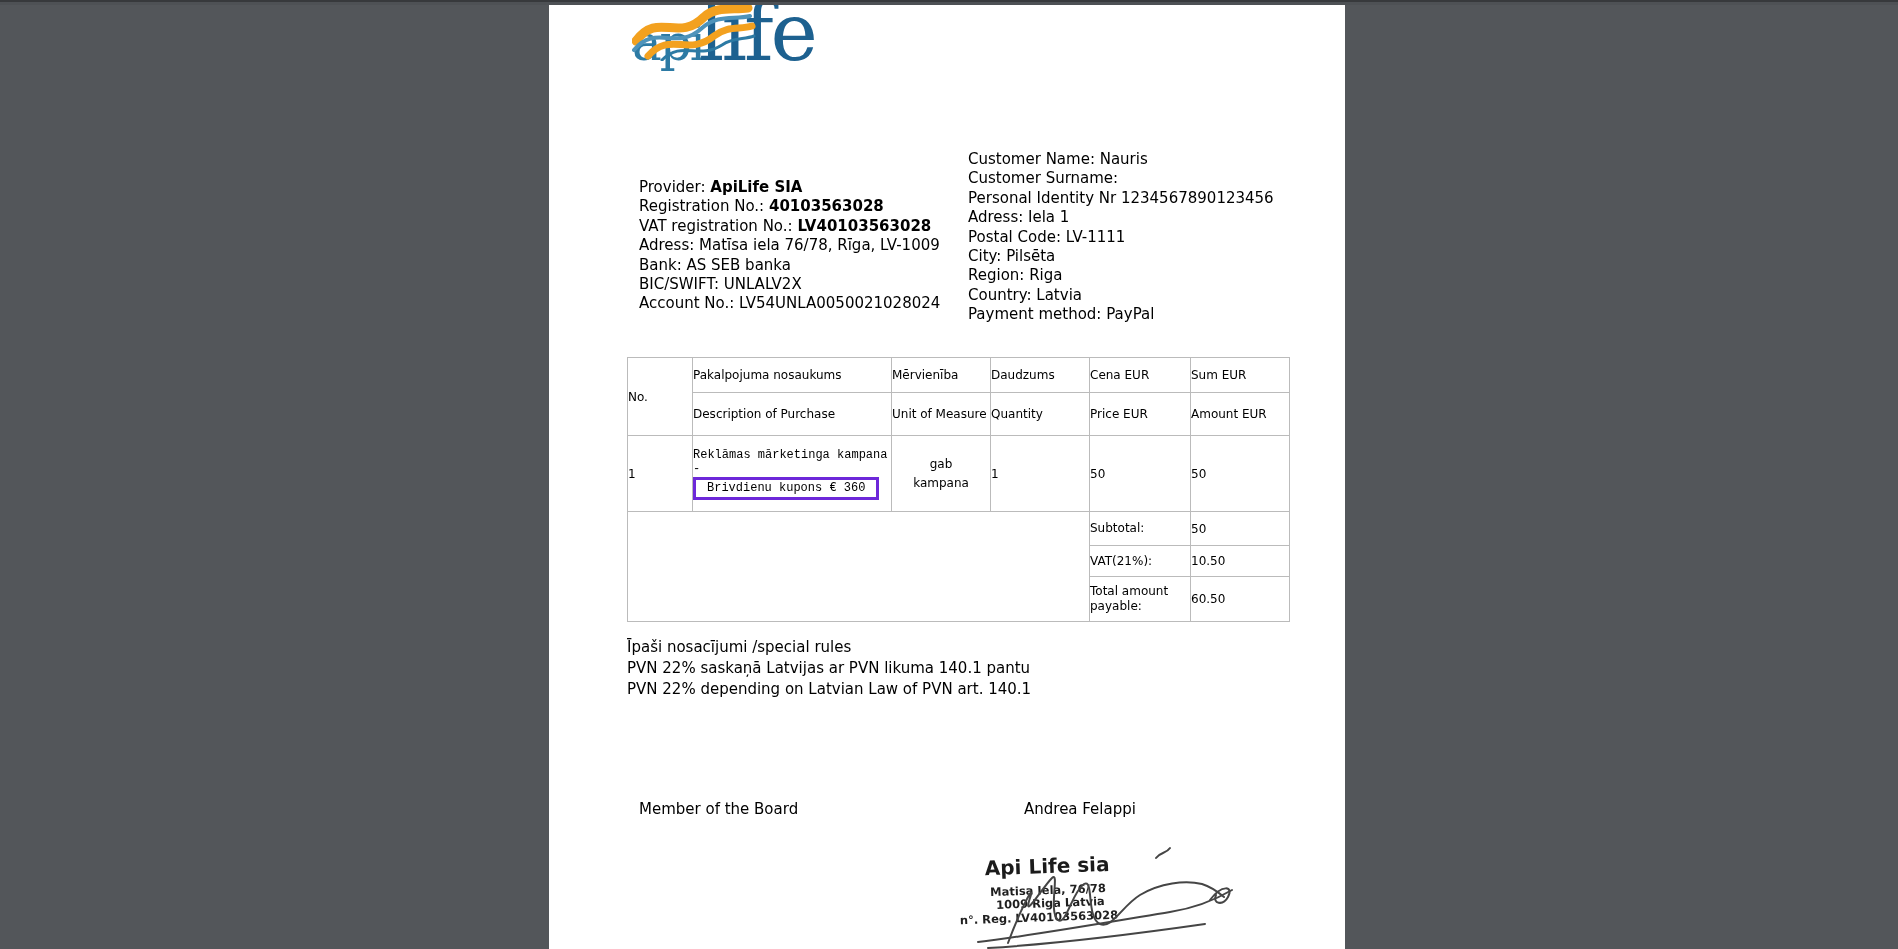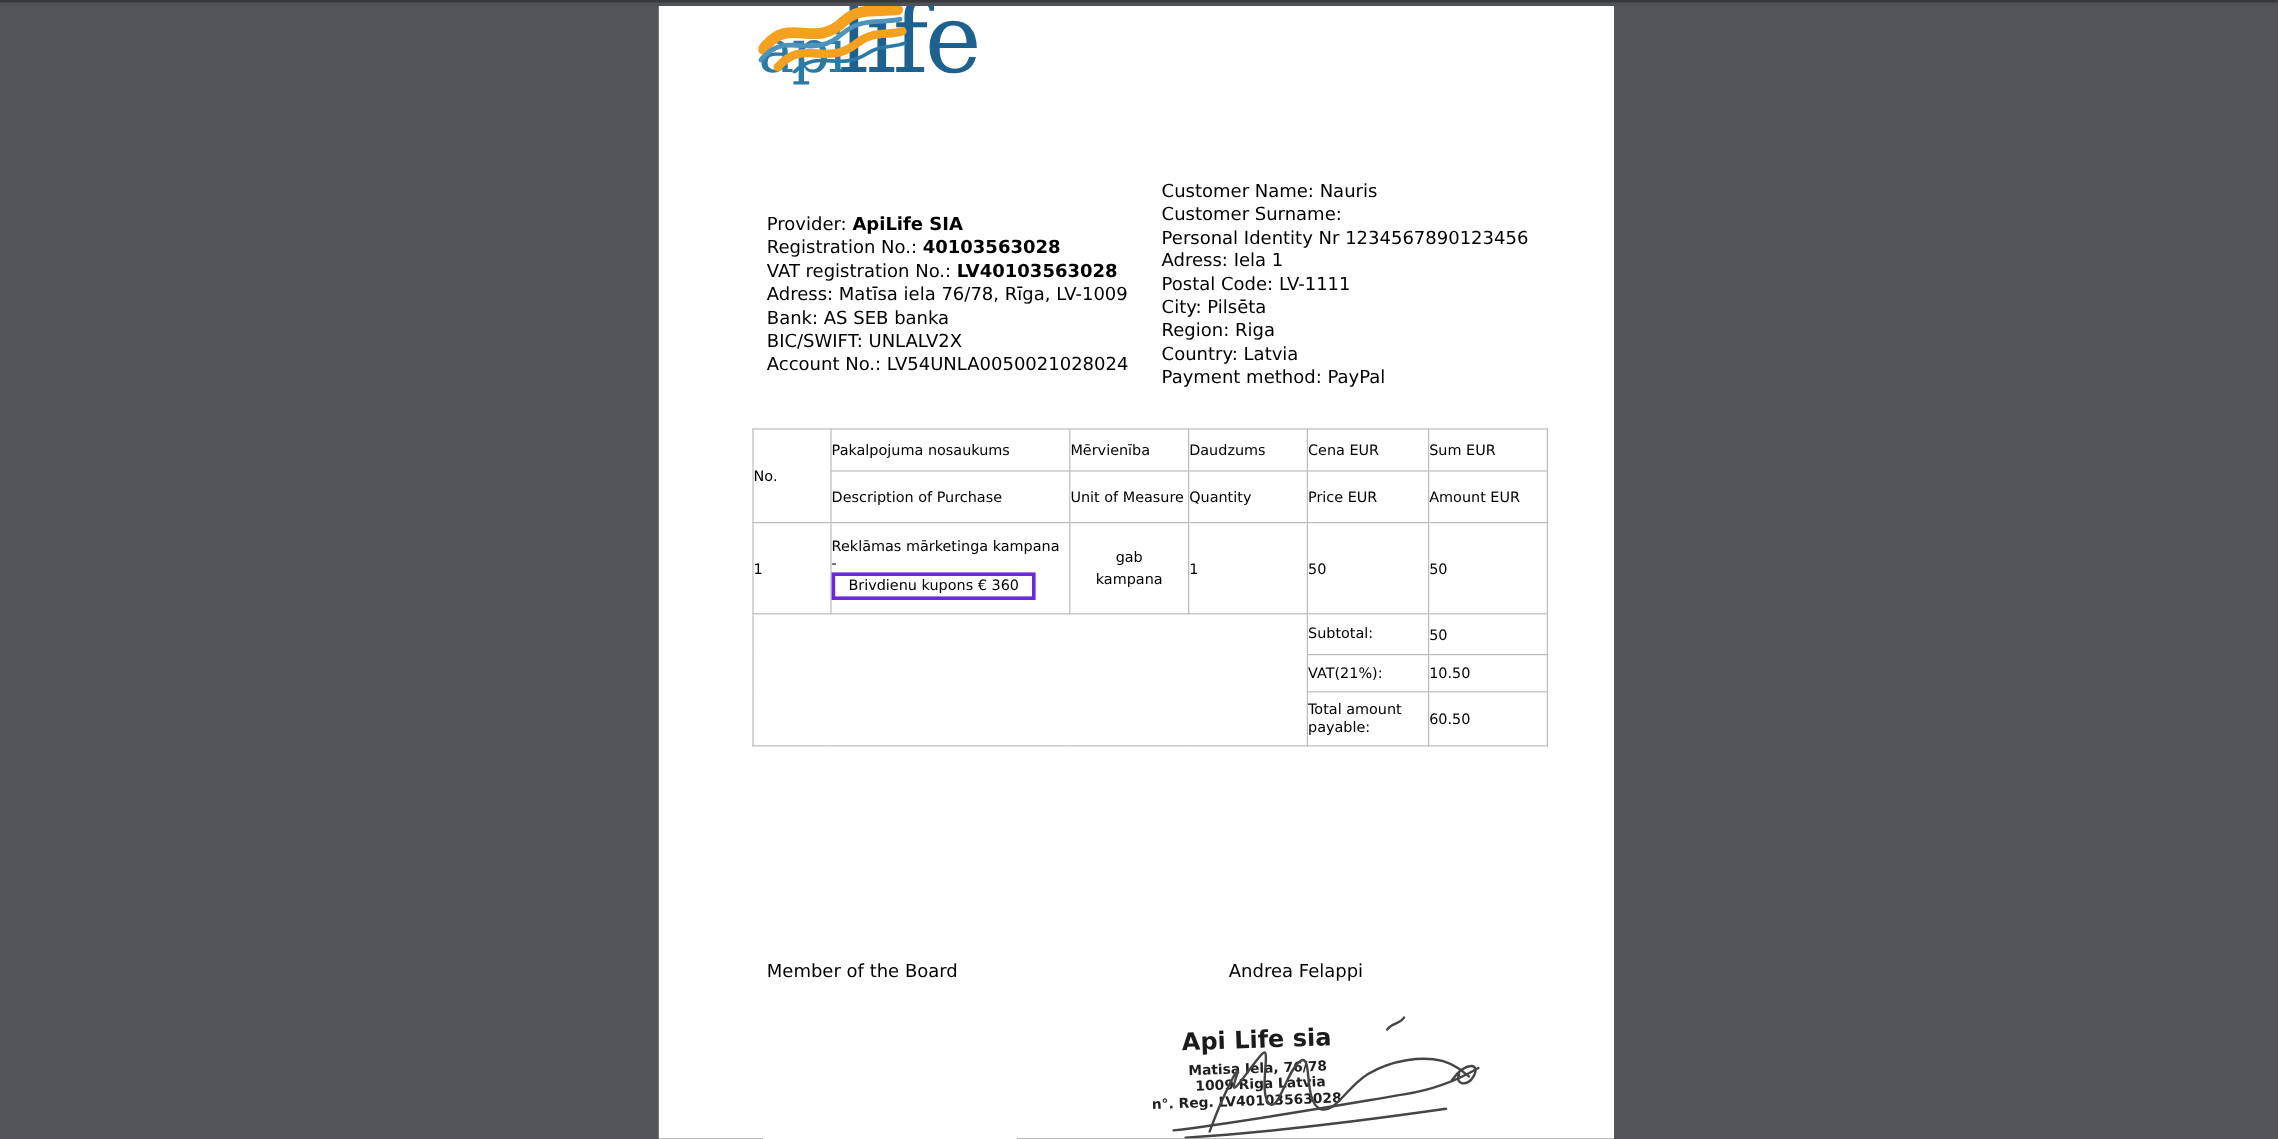--- a/index.html
+++ b/index.html
@@ -32,21 +32,21 @@
   
   .info { position:absolute; font-size:15px; line-height:19.4px; }
   .provider { left:90px;  top:150px;margin-top:28px; }
   .customer { left:419px; top:150px; }
   
   .items { position:absolute; left:78px; top:357px; }
   table.inv { border-collapse:collapse; table-layout:fixed; width:662px; font-size:12px; }
   table.inv td { border:1px solid #bbbbbb; text-align:left; vertical-align:middle; padding:0; font-weight:normal; }
   tr.rA td { height:34px; } tr.rB td { height:42px; } tr.rC td { height:75px; }
   tr.rD td { height:33px; } tr.rE td { height:30px; } tr.rF td { height:44px; }
-  td.desc-cell { vertical-align:top; padding-top:6px; }
+  td.desc-cell { vertical-align:top; padding-top:6px;font-family:Liberation Mono, monospace; }
   .red-box { display:inline-block; border:3px solid #6d28d9; padding:1px 11px 2px 11px; margin-top:1px; }
   .unit-inner { display:flex; flex-direction:column; align-items:center; gap:5px; }
   td.empty-cell { border:none; border-left:1px solid #bbbbbb; border-bottom:1px solid #bbbbbb; }
   td.tot-label { text-align:right; padding-right:6px; line-height:15px; }
   
   .notes { position:absolute; font-size:15px; line-height:21px; }
   .special { left:78px; top:637px; }
   .words   { left:78px; top:723px; }
   
   .sig-left  { position:absolute; left:90px;  top:800px; font-size:15px; }
@@ -150,20 +150,25 @@
         <td>10.50</td>
       </tr>
       <tr class="rF">
         <td class="tot-label">Total amount payable:</td>
         <td>60.50</td>
       </tr>
     </tbody>
       </table>
   </div>
 
+  <div class="notes special">
+    <div>Īpaši nosacījumi /special rules</div>
+    <div>PVN 22% saskaņā Latvijas ar PVN likuma 140.1 pantu</div>
+    <div>PVN 22% depending on Latvian Law of PVN art. 140.1</div>
+  </div>
 
 
   <div class="sig-left">Member of the Board</div>
   <div class="sig-right">Andrea Felappi</div>
 
   <div class="sig-area">
     <svg width="290" height="109" viewBox="0 0 290 109">
       <g transform="rotate(-2,90,50)">
         <text class="stamp-big" x="88" y="33" text-anchor="middle">Api Life sia</text>
         <text class="stamp-small" x="88" y="54" text-anchor="middle">Matisa Iela, 76/78</text>

